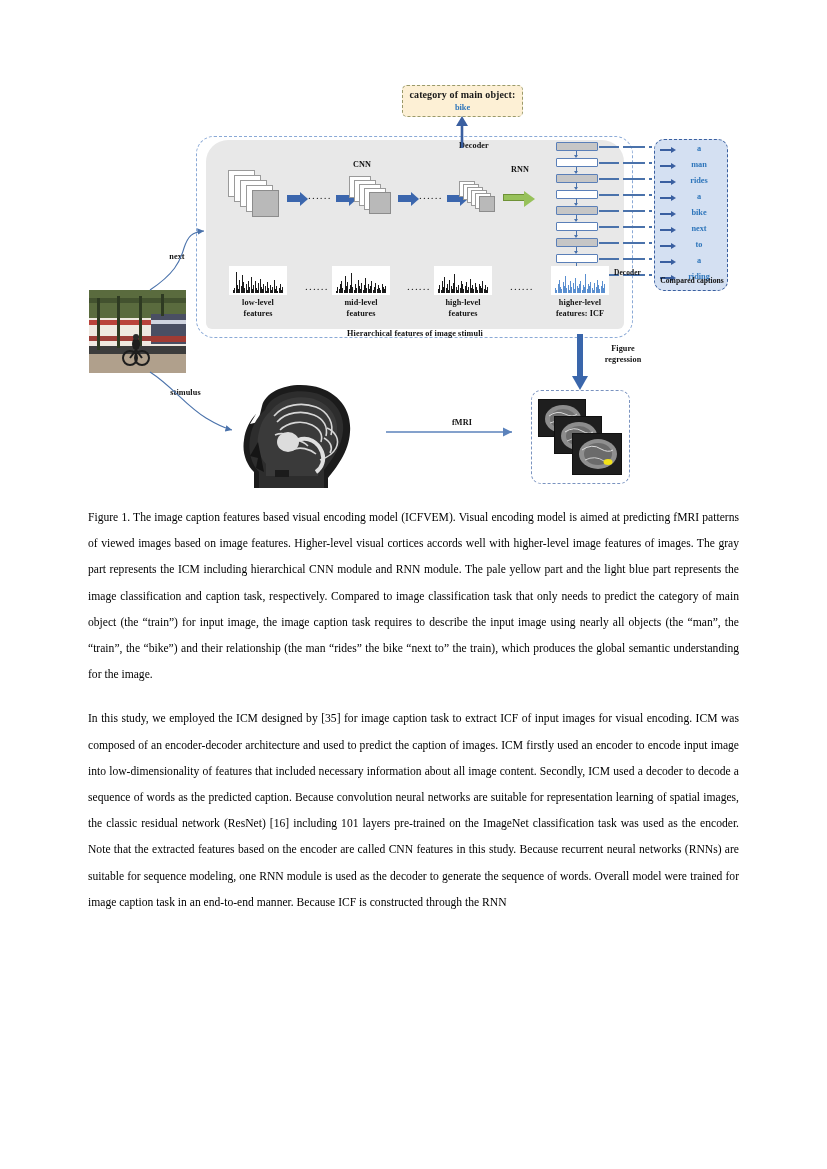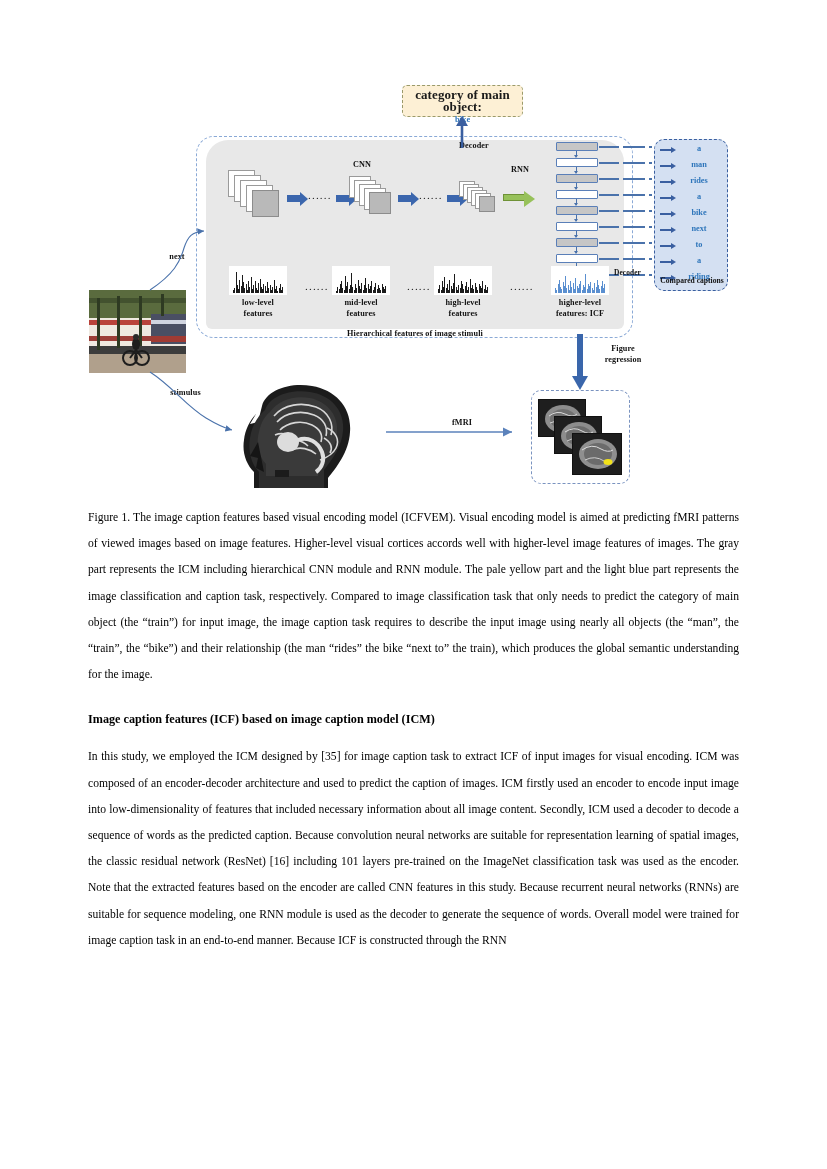--- a/index.html
+++ b/index.html
@@ -27,21 +27,21 @@
     position: absolute;
     left: 402px; top: 85px;
     width: 121px; height: 32px;
     background: #fdf0d5;
     border: 1px dashed #9a9a6a;
     border-radius: 5px;
     text-align: center;
     padding-top: 3px;
   }
   #yellow-box .cat-label {
-    font-size: 13px;
+    font-size: 10px;
     font-weight: bold;
     color: #1a1a1a;
     letter-spacing: .1px;
     display: block;
     line-height: 12px;
   }
   #yellow-box .cat-value {
     font-size: 8.3px;
     font-weight: bold;
     color: #2f76bb;
@@ -757,15 +757,14 @@
     <line x1="462" y1="148" x2="462" y2="124" stroke="#3a5fa0" stroke-width="2.6"></line>
     <path d="M456,126 L462,116 L468,126 z" fill="#3a5fa0"></path>
 
     <line x1="580" y1="334" x2="580" y2="378" stroke="#3a66ab" stroke-width="6"></line>
     <path d="M572,376 L580,390 L588,376 z" fill="#3a66ab"></path>
   </svg>
 </div>
 
 <div id="body-text">
   <p class="para cap">Figure 1. The image caption features based visual encoding model (ICFVEM). Visual encoding model is aimed at predicting fMRI patterns of viewed images based on image features. Higher-level visual cortices accords well with higher-level image features of images. The gray part represents the ICM including hierarchical CNN module and RNN module. The pale yellow part and the light blue part represents the image classification and caption task, respectively. Compared to image classification task that only needs to predict the category of main object (the “train”) for input image, the image caption task requires to describe the input image using nearly all objects (the “man”, the “train”, the “bike”) and their relationship (the man “rides” the bike “next to” the train), which produces the global semantic understanding for the image.</p>
-  <h3 class="section">Image caption features (ICF) based on image caption model (ICM)</h3>
   <p class="para">In this study, we employed the ICM designed by [35] for image caption task to extract ICF of input images for visual encoding. ICM was composed of an encoder-decoder architecture and used to predict the caption of images. ICM firstly used an encoder to encode input image into low-dimensionality of features that included necessary information about all image content. Secondly, ICM used a decoder to decode a sequence of words as the predicted caption. Because convolution neural networks are suitable for representation learning of spatial images, the classic residual network (ResNet) [16] including 101 layers pre-trained on the ImageNet classification task was used as the encoder. Note that the extracted features based on the encoder are called CNN features in this study. Because recurrent neural networks (RNNs) are suitable for sequence modeling, one RNN module is used as the decoder to generate the sequence of words. Overall model were trained for image caption task in an end-to-end manner. Because ICF is constructed through the RNN</p>
 </div>
 
 </body></html>

